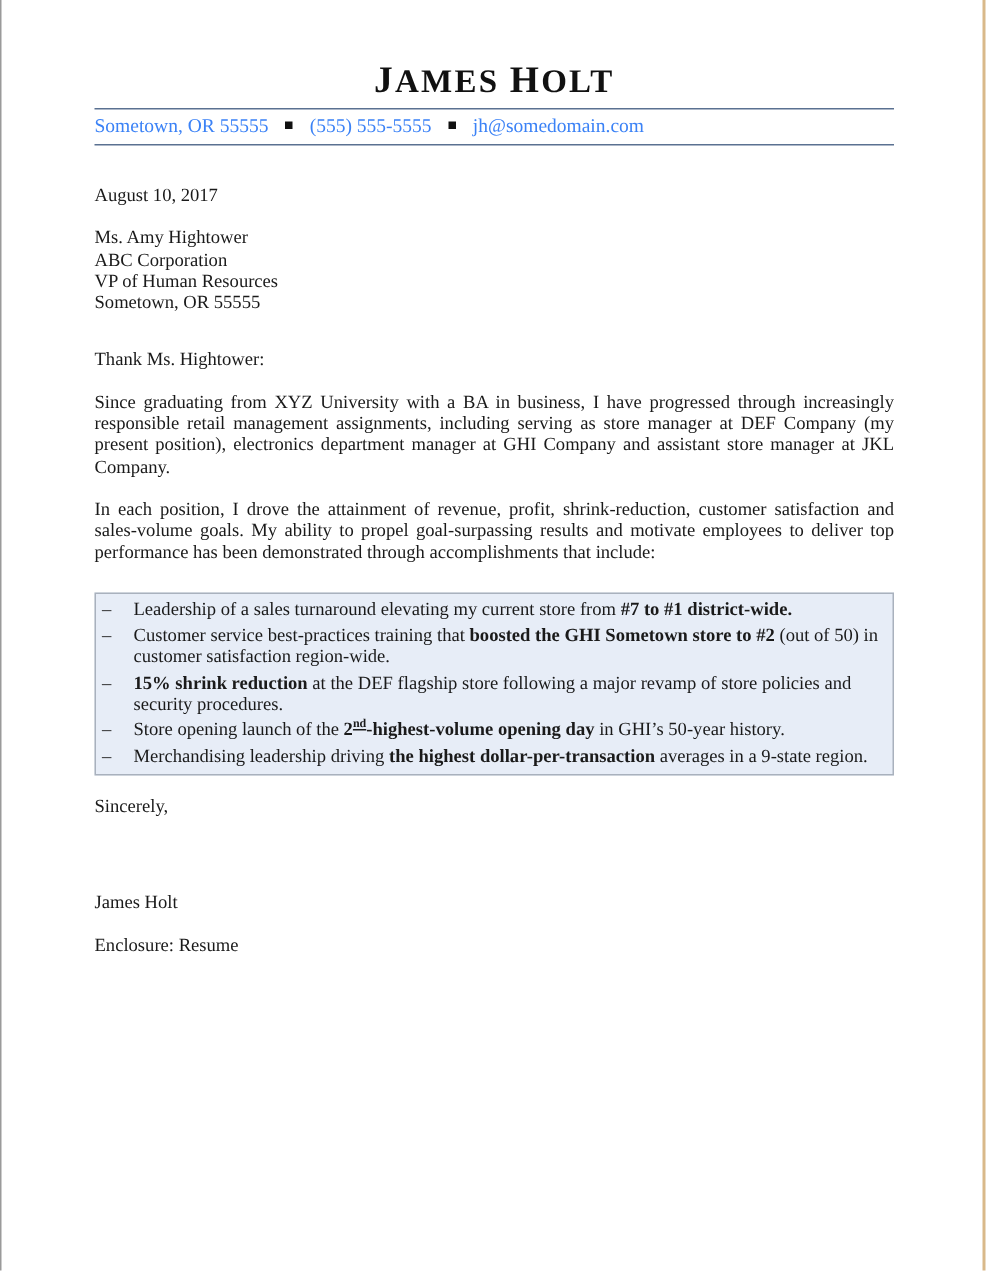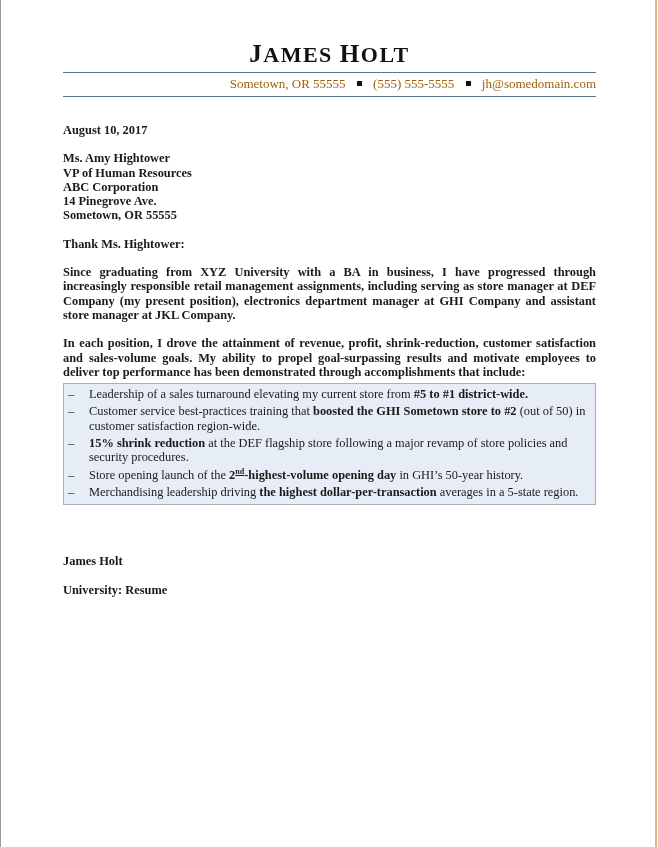--- a/index.html
+++ b/index.html
@@ -12,27 +12,27 @@
   .page { position: absolute; left: 63px; top: 0; width: 533px; }
   .name {
     position: absolute; left: 0; top: 40px; width: 533px; text-align: center;
     font-size: 22px; font-weight: bold; letter-spacing: 1.5px; font-variant: small-caps; color: #111;
   }
   .name .big { font-size: 25px; }
   .rule { position: absolute; left: 0; width: 533px; height: 1px; background: #5a7191; }
   .rule.top { top: 72px; }
   .rule.bot { top: 96px; }
   .contact {
-    position: absolute; left: 0; top: 76px; width: 533px; text-align: right; font-size: 13px; color: #a16207;
+    position: absolute; left: 0; top: 76px; width: 533px; text-align: left; font-size: 13px; color: #3b82f6;
   }
   .contact .sep { display: inline-block; width: 5px; height: 5px; background: #111; margin: 0 8px; vertical-align: 2px; }
   .body-text { position: absolute; left: 0; top: 123px; width: 533px; font-size: 12.4px; line-height: 14.3px; }
-  .body-text p { margin: 0 0 14px 0; text-align: justify; font-weight: bold; }
+  .body-text p { margin: 0 0 14px 0; text-align: justify; }
   .addr p { margin: 0; }
-  .addr { margin-bottom: 14px; }
+  .addr { margin-bottom: 24px; }
   .re { font-weight: bold; }
   .box {
     background: #e7edf7; border: 1px solid #a9b1bd; margin: 0 0 13px 0; padding: 2px 0 2px 0; width: 533px; box-sizing: border-box;
   }
   .box ul { list-style: none; margin: 0; padding: 0; }
   .box li { position: relative; padding-left: 25px; margin: 1px 0 3px 0; text-align: left; }
   .box li .dash { position: absolute; left: 4px; top: 0; }
   .box li b { font-weight: bold; }
   sup { font-size: 8px; line-height: 0; text-decoration: underline; }
   .spacer-sig { height: 36px; }
@@ -58,53 +58,53 @@
     <span class="sep"></span>
     <span>jh@somedomain.com</span>
   </div>
   <div class="rule bot"></div>
 
   <div class="body-text">
     <p>August 10, 2017</p>
 
     <div class="addr">
       <p>Ms. Amy Hightower</p>
+      <p>ABC Corporation</p>
       <p>VP of Human Resources</p>
-      <p>ABC Corporation</p>
-      <p>14 Pinegrove Ave.</p>
       <p>Sometown,  OR 55555</p>
     </div>
 
     <p>Thank Ms. Hightower:</p>
 
     <p>Since graduating from XYZ University with a BA in business, I have progressed through increasingly responsible retail management assignments, including serving as store manager at DEF Company (my present position), electronics department manager at GHI Company and assistant store manager at JKL Company.</p>
-    <p style="margin-bottom:4px;">In each position, I drove the attainment of revenue, profit, shrink-reduction, customer satisfaction and sales-volume goals. My ability to propel goal-surpassing results and motivate employees to deliver top performance has been demonstrated through accomplishments that include:</p>
+    <p style="margin-bottom:20px;">In each position, I drove the attainment of revenue, profit, shrink-reduction, customer satisfaction and sales-volume goals. My ability to propel goal-surpassing results and motivate employees to deliver top performance has been demonstrated through accomplishments that include:</p>
 
     <div class="box">
       <ul>
         <li>
           <span class="dash">–</span>
-          <span>Leadership of a sales turnaround elevating my current store from </span><b>#5 to #1 district-wide.</b><span></span>
+          <span>Leadership of a sales turnaround elevating my current store from </span><b>#7 to #1 district-wide.</b><span></span>
         </li>
         <li>
           <span class="dash">–</span>
           <span>Customer service best-practices training that </span><b>boosted the GHI Sometown store to #2</b><span> (out of 50) in customer satisfaction region-wide.</span>
         </li>
         <li>
           <span class="dash">–</span>
           <span></span><b>15% shrink reduction</b><span> at the DEF flagship store following a major revamp of store policies and security procedures.</span>
         </li>
         <li>
           <span class="dash">–</span>
           <span>Store opening launch of the </span><b><span>2</span><sup>nd</sup><span>-highest-volume opening day</span></b><span> in GHI’s 50-year history.</span>
         </li>
         <li>
           <span class="dash">–</span>
-          <span>Merchandising leadership driving </span><b>the highest dollar-per-transaction</b><span> averages in a 5-state region.</span>
+          <span>Merchandising leadership driving </span><b>the highest dollar-per-transaction</b><span> averages in a 9-state region.</span>
         </li>
       </ul>
     </div>
 
+    <p>Sincerely,</p>
     <div class="spacer-sig"></div>
     <p>James Holt</p>
-    <p>University:  Resume</p>
+    <p>Enclosure:  Resume</p>
   </div>
 </div>
 
 </body></html>

